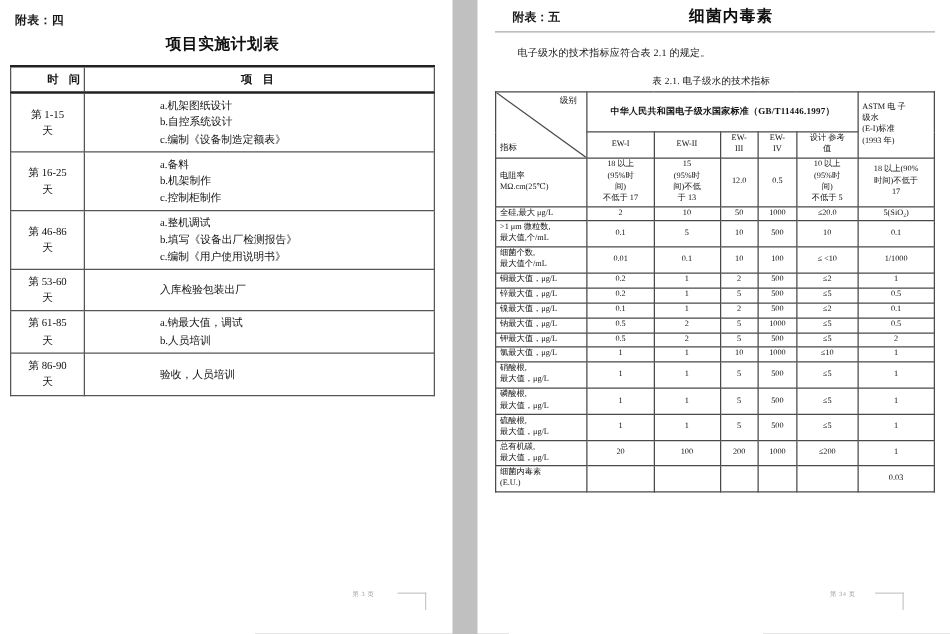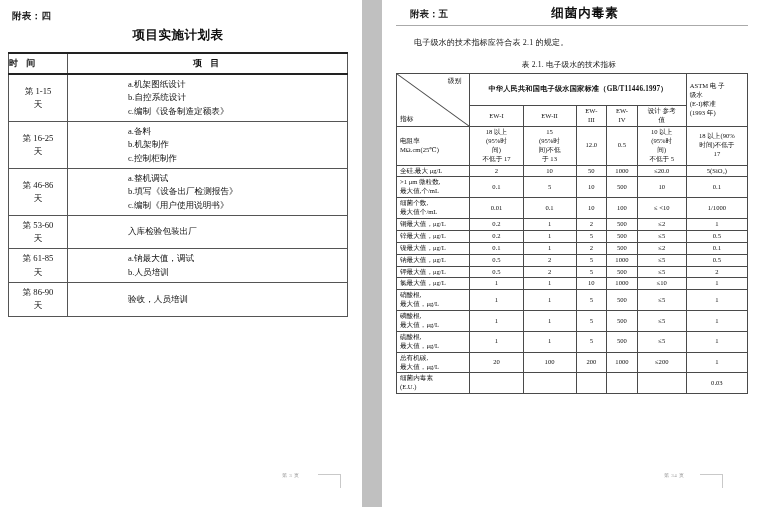--- a/index.html
+++ b/index.html
@@ -75,21 +75,21 @@
     font-size: 9px;
     font-weight: bold;
     padding: 3px 0;
     letter-spacing: 3px;
   }
   table.plan tbody td {
     font-size: 8.6px;
     padding: 3px 2px;
     line-height: 1.55;
   }
-  .col-time { width: 58px; text-align: left; }
+  .col-time { width: 58px; text-align: right; }
   .cell-time {
     text-align: center;
     font-size: 8.4px;
     line-height: 1.5;
   }
   .cell-items {
     padding-left: 12px !important;
   }
   .cell-items div { white-space: nowrap; margin-left: 48px; }
   .page-footer {

